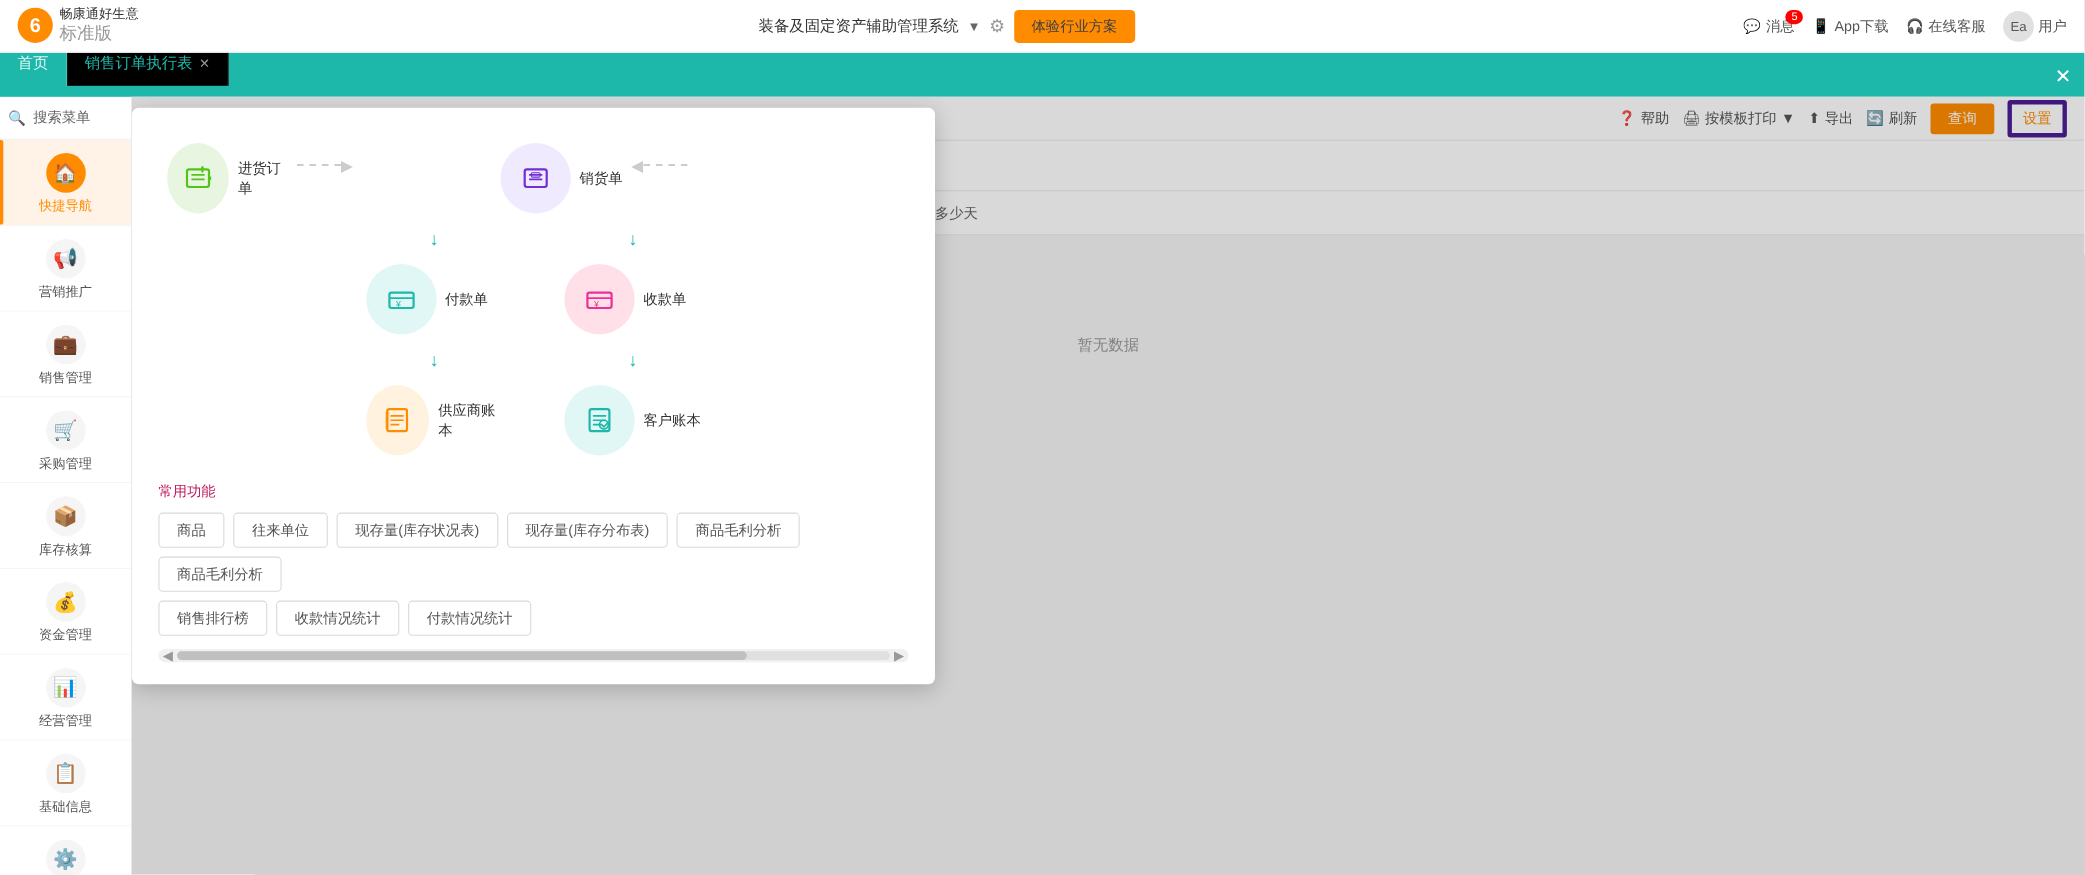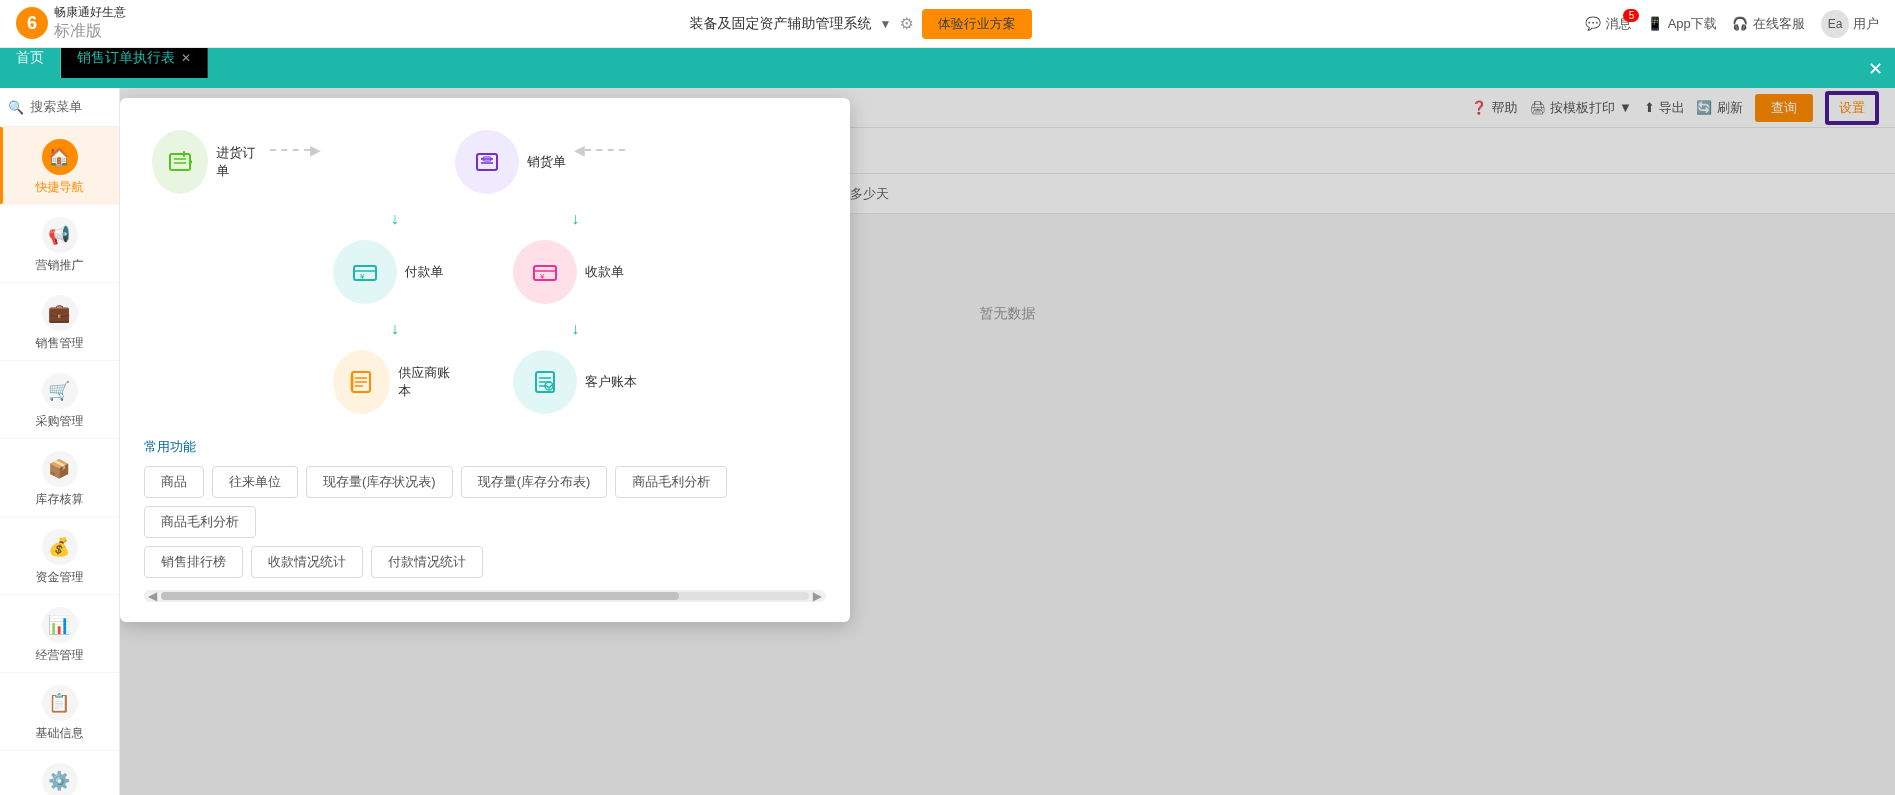--- a/index.html
+++ b/index.html
@@ -240,21 +240,21 @@
 
     
     .green-circle { background: #e8f5e0; color: #52c41a; }
     .red-circle { background: #ffe8e8; color: #f5222d; }
     .purple-circle { background: #f0eaff; color: #722ed1; }
     .orange-circle { background: #fff3e0; color: #ff8c00; }
     .teal-circle { background: #e0f7f5; color: #1db8aa; }
     .pink-circle { background: #ffe0e8; color: #eb2f96; }
 
     .common-funcs { margin-bottom: 12px; }
-    .common-funcs-title { font-size: 13px; color: #0369a1; font-weight: 500; margin-bottom: 10px; }
+    .common-funcs-title { font-size: 13px; color: #be185d; font-weight: 500; margin-bottom: 10px; }
     .func-buttons-row { display: flex; flex-wrap: wrap; gap: 8px; margin-bottom: 8px; }
     .func-btn {
       border: 1px solid #d9d9d9; border-radius: 4px;
       padding: 6px 16px; font-size: 13px; color: #555;
       background: #fff; cursor: pointer;
       white-space: nowrap;
     }
 
     .scrollbar-area {
       height: 12px; background: #f0f0f0; border-radius: 6px;

